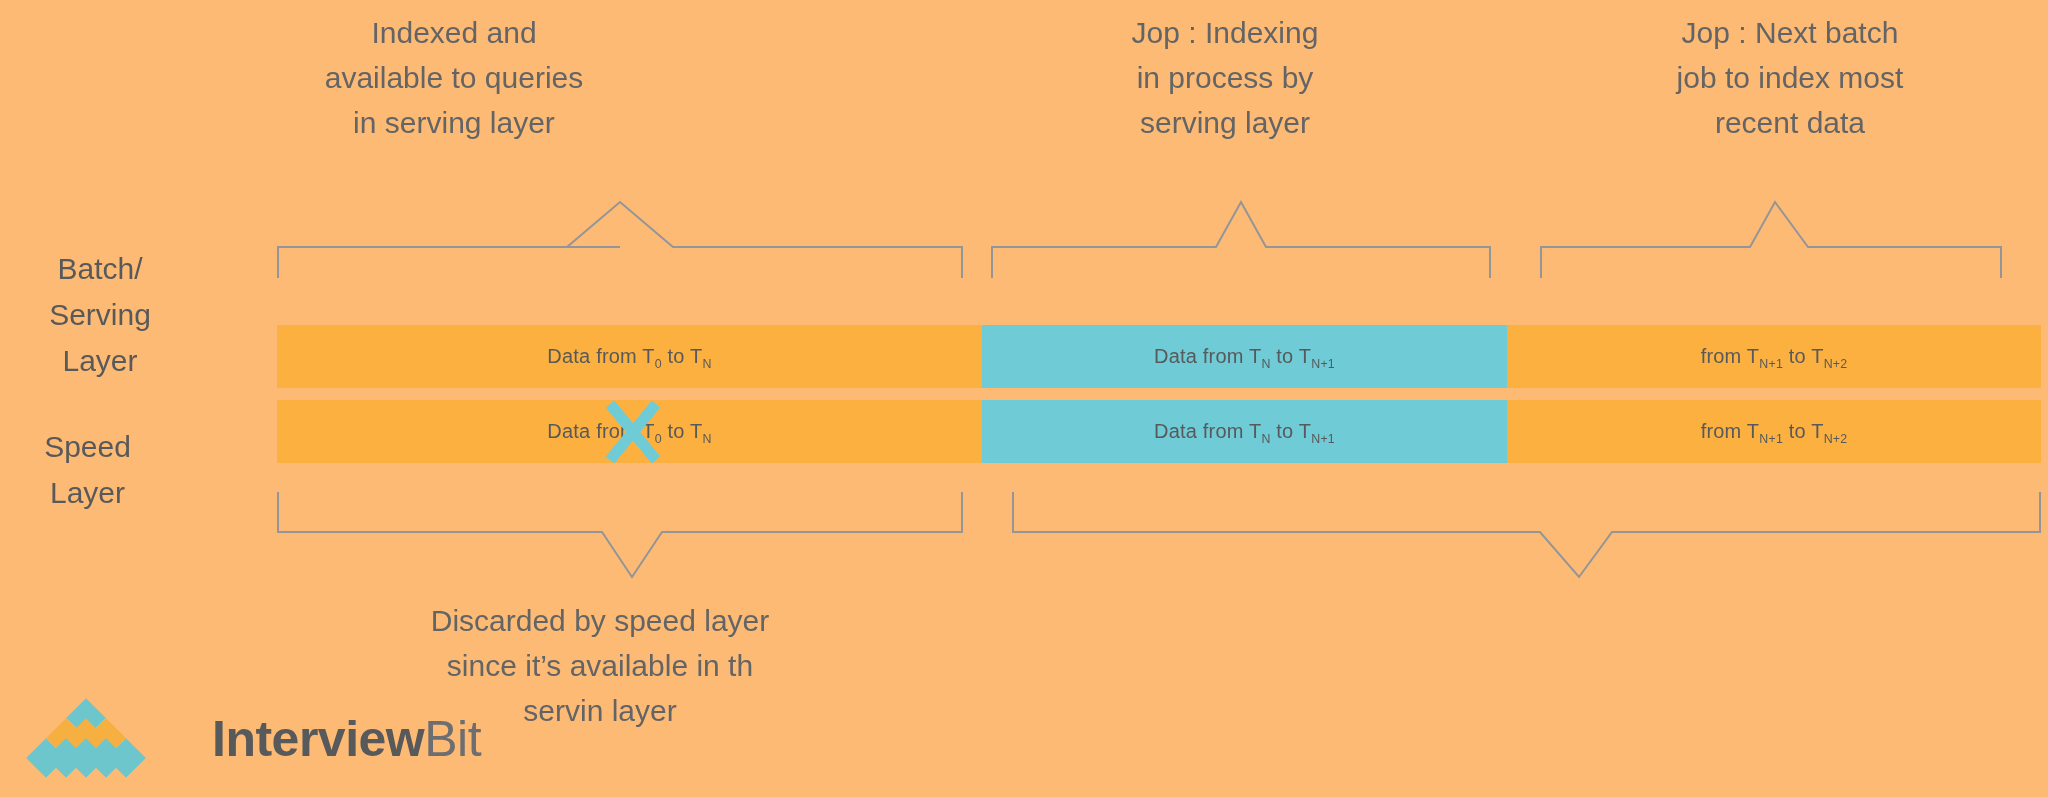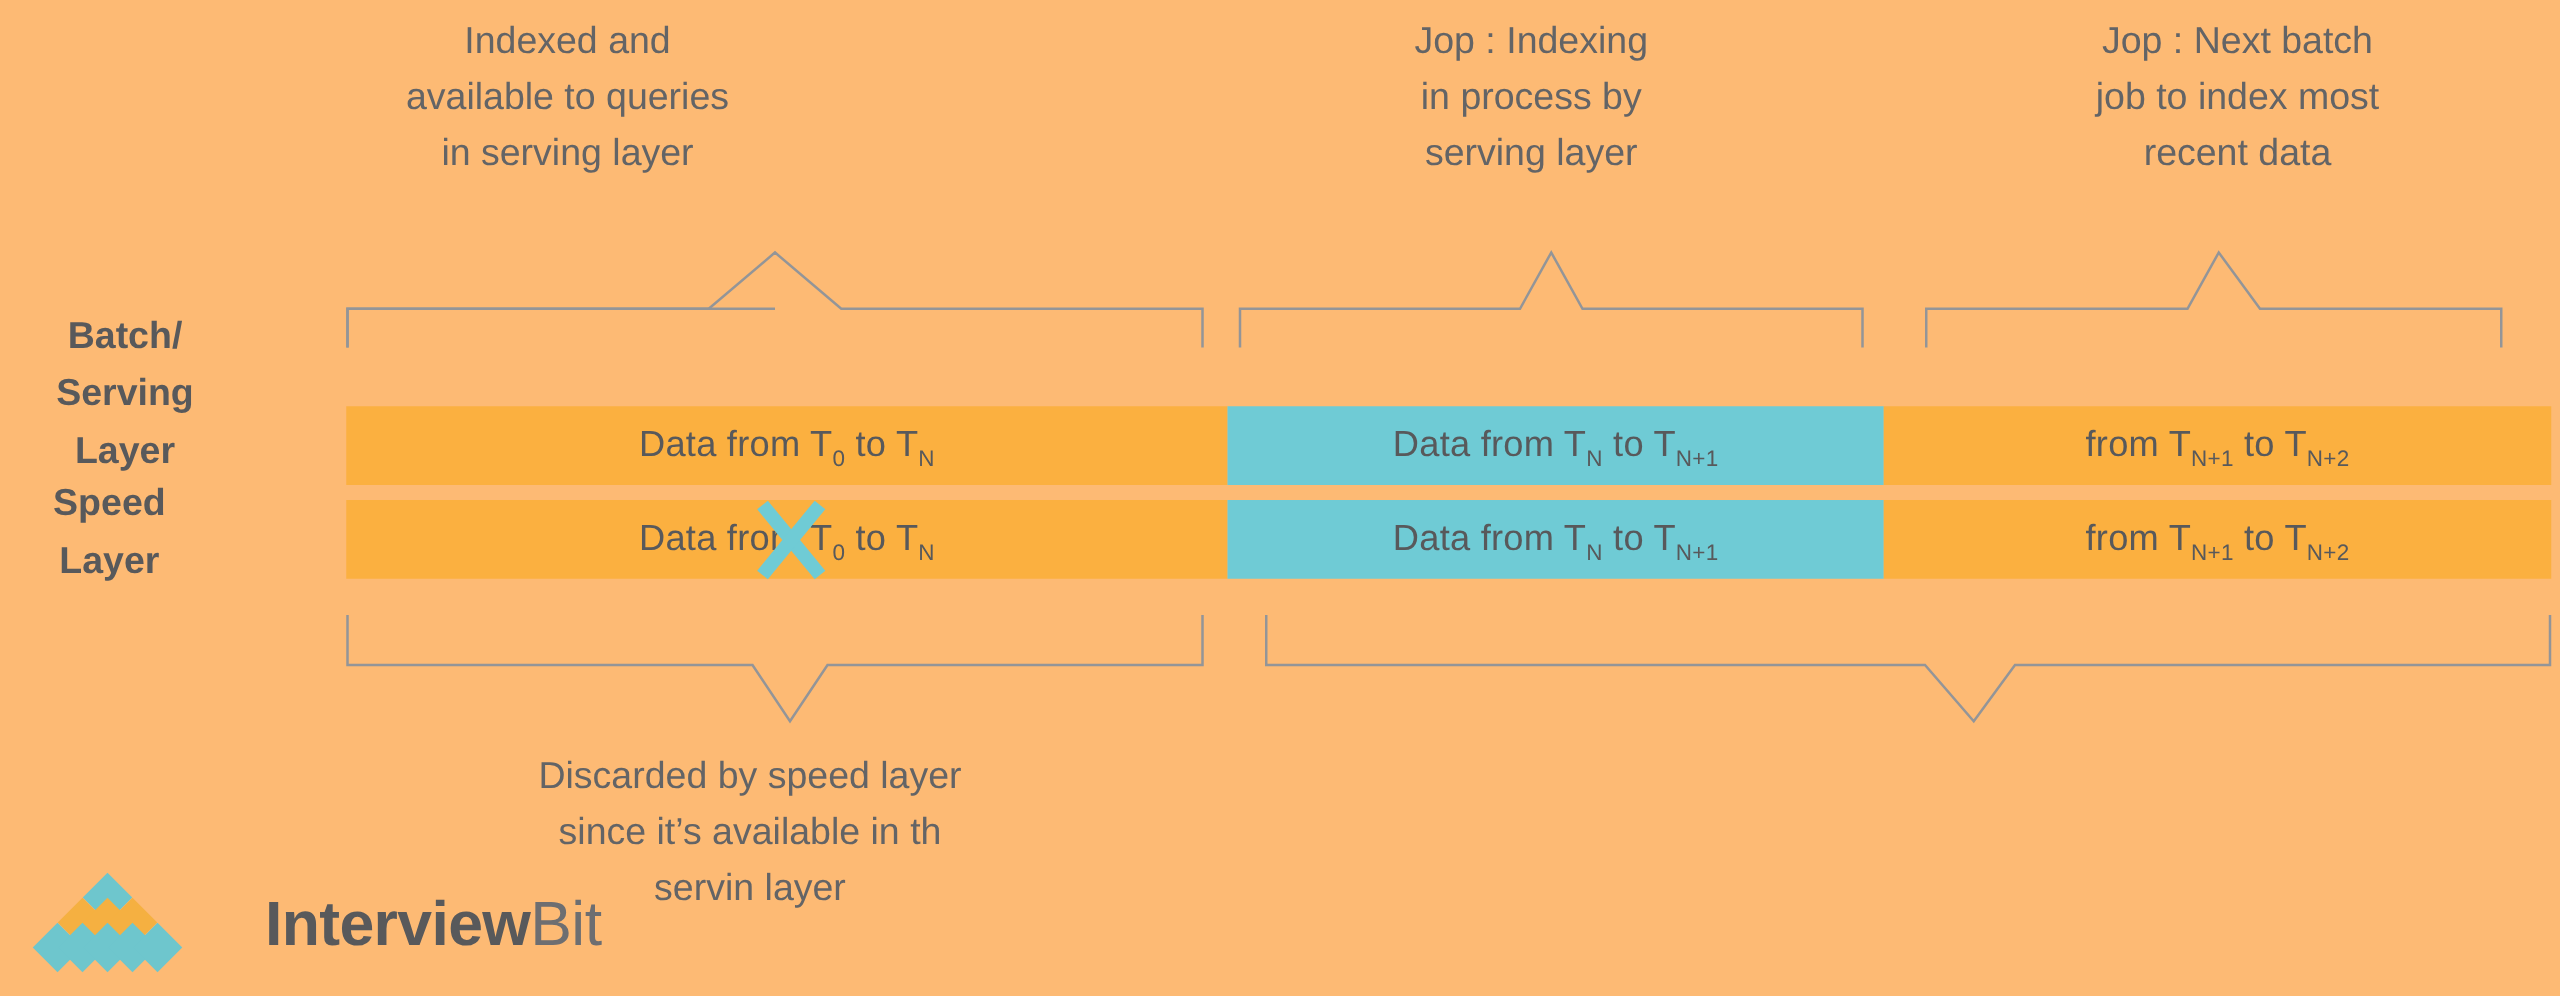--- a/index.html
+++ b/index.html
@@ -29,30 +29,30 @@
     font-weight: 400;
   }
 
   .side-label {
     position: absolute;
     text-align: center;
     color: #58595b;
     font-size: 30px;
     line-height: 46px;
     white-space: pre-line;
-    font-weight: 700;
+    font-weight: 400;
   }
 
   .bar-seg {
     position: absolute;
     display: flex;
     align-items: center;
     justify-content: center;
     color: #58595b;
-    font-size: 29px;
+    font-size: 20px;
     letter-spacing: 0.2px;
   }
   .bar-seg .lbl { position: relative; z-index: 2; }
   .bar-seg sub {
     font-size: 0.62em;
     vertical-align: baseline;
     position: relative;
     bottom: -0.42em;
     line-height: 0;
   }
@@ -129,21 +129,21 @@
   <div class="bracket" style="left:1540px; top:200px;">
     <svg width="462" height="80" viewBox="0 0 462 80">
       <polyline points="1,78 1,47 210,47 235,2 268,47 461,47 461,78" fill="none" stroke="#939598" stroke-width="2" stroke-linejoin="miter"></polyline>
     </svg>
   </div>
 
   <div class="side-label" style="left:0px; top:246px; width:200px;">Batch/
 Serving
 Layer</div>
 
-  <div class="side-label" style="left:0px; top:380px; width:175px;">Speed
+  <div class="side-label" style="left:0px; top:424px; width:175px;">Speed
 Layer</div>
 
   <div class="bar-seg" style="left:277px; top:325px; width:705px; height:63px; background:#FBB040;">
     <span class="lbl">
       <span>Data from T</span><sub>0</sub><span> to T</span><sub>N</sub>
     </span>
   </div>
 
   <div class="bar-seg" style="left:982px; top:325px; width:525px; height:63px; background:#6FCBD5;">
     <span class="lbl">

